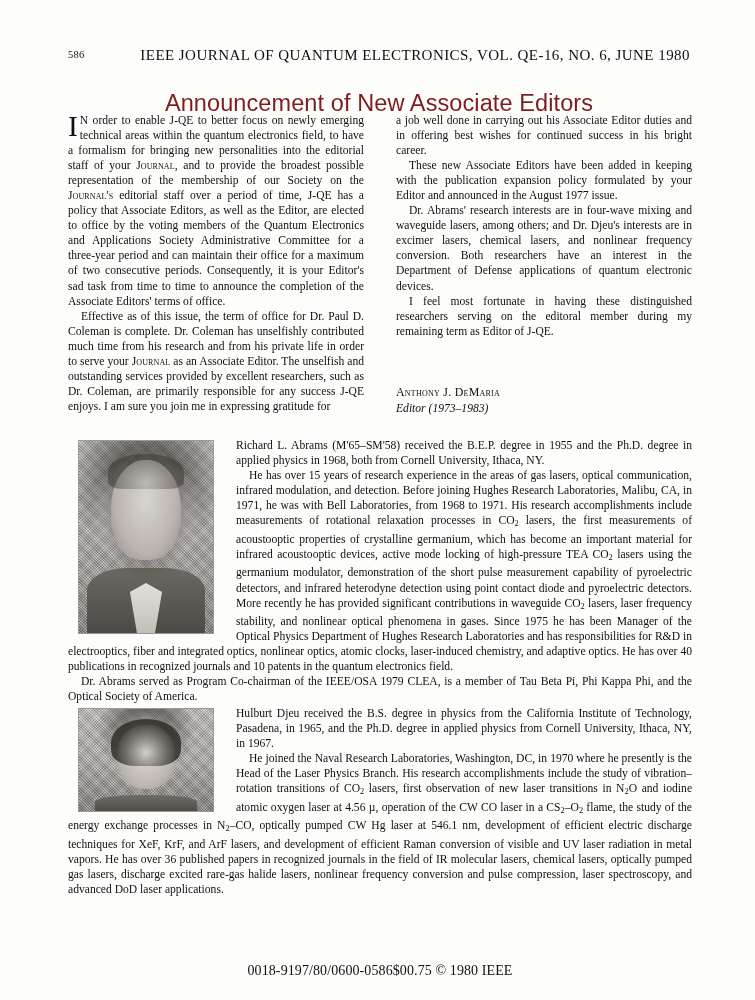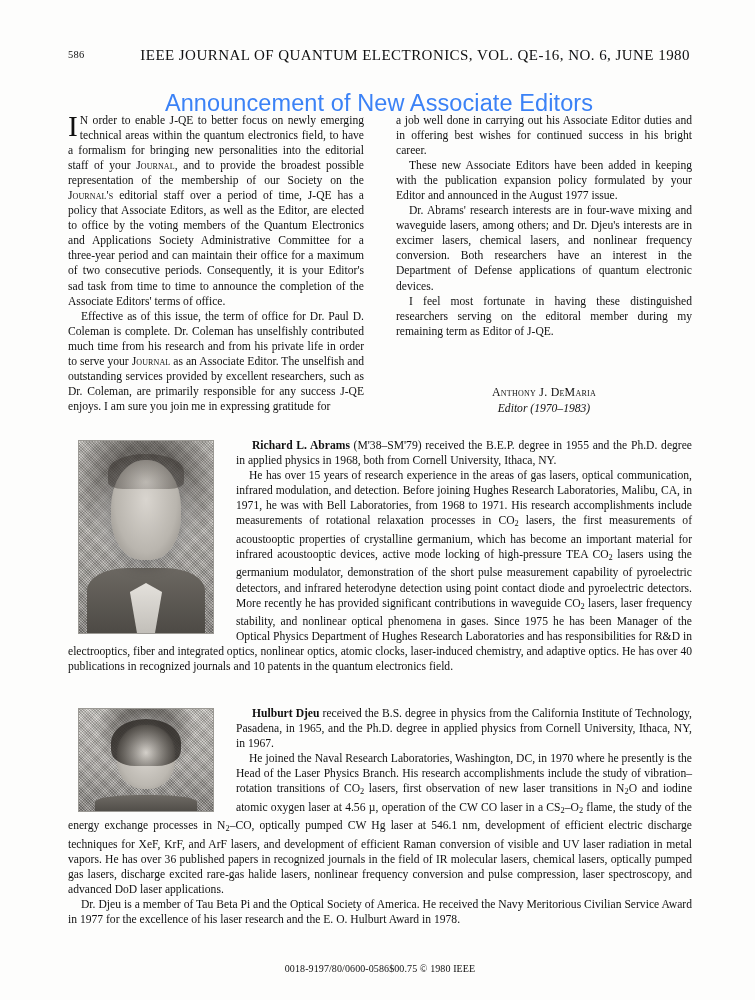--- a/index.html
+++ b/index.html
@@ -58,21 +58,21 @@
   .article-title {
     position: absolute;
     left: 68px;
     top: 74px;
     width: 622px;
     text-align: center;
     font-family: "Liberation Sans", "DejaVu Sans", sans-serif;
     font-size: 23.5px;
     font-weight: 400;
     letter-spacing: 0.1px;
-    color: #3b82f6;
+    color: #7f1d1d;
   }
 
   
   .editorial {
     position: absolute;
     left: 68px;
     top: 113px;
     width: 624px;
     height: 310px;
   }
@@ -110,21 +110,21 @@
   .sc {
     font-variant: small-caps;
     letter-spacing: 0.1px;
   }
 
   .signature {
     position: absolute;
     right: 0;
     top: 272px;
     width: 296px;
-    text-align: center;
+    text-align: left;
     font-size: 11.6px;
     line-height: 15.6px;
   }
   .sig-name {
     font-variant: small-caps;
     letter-spacing: 0.25px;
     font-size: 11.9px;
   }
   .sig-role {
     font-style: italic;
@@ -216,40 +216,40 @@
     font-size: 11.6px;
     line-height: 15.1px;
     text-align: justify;
     hyphens: none;
   }
   .bio-body p {
     margin: 0;
     text-indent: 13px;
   }
   .bio-body p.first { text-indent: 0; }
-  .bio-name { font-weight: 700; margin-left: 16px; }
+  .bio-name { font-weight: 400; }
 
   .bio-tail {
     clear: both;
     font-size: 11.6px;
     line-height: 15.1px;
     text-align: justify;
     hyphens: none;
   }
   .bio-tail p { margin: 0; text-indent: 0; }
   .bio-tail p.indent { text-indent: 13px; }
 
   
   .footer-code {
     position: absolute;
     left: 68px;
     top: 963px;
     width: 624px;
     text-align: center;
-    font-size: 10px;
+    font-size: 14px;
     letter-spacing: 0.1px;
   }
 
   sub { font-size: 0.72em; vertical-align: -0.28em; }
 </style>
 </head>
 <body>
 
 <div class="page">
 
@@ -271,49 +271,49 @@
 
     <div class="col col-right">
       <p class="no-indent">a job well done in carrying out his Associate Editor duties and in offering best wishes for continued success in his bright career.</p>
       <p>These new Associate Editors have been added in keeping with the publication expansion policy formulated by your Editor and announced in the August 1977 issue.</p>
       <p>Dr. Abrams' research interests are in four-wave mixing and waveguide lasers, among others; and Dr. Djeu's interests are in excimer lasers, chemical lasers, and nonlinear frequency conversion. Both researchers have an interest in the Department of Defense applications of quantum electronic devices.</p>
       <p>I feel most fortunate in having these distinguished researchers serving on the editoral member during my remaining term as Editor of J-QE.</p>
     </div>
 
     <div class="signature">
       <div class="sig-name">Anthony J. DeMaria</div>
-      <div class="sig-role">Editor (1970–1983)</div>
+      <div class="sig-role">Editor (1973–1983)</div>
     </div>
   </div>
 
   <div class="bio bio-abrams">
     <div class="portrait portrait-abrams">
       <div class="halftone"></div>
       <div class="torso"></div>
       <div class="face"></div>
       <div class="hairline"></div>
       <div class="collar"></div>
     </div>
     <div class="bio-body">
-      <p class="first"><span class="bio-name">Richard L. Abrams</span> <span>(M'38–SM'79)</span><span> received the B.E.P. degree in 1955 and the Ph.D. degree in applied physics in 1968, both from Cornell University, Ithaca, NY.</span></p>
+      <p class="first"><span class="bio-name">Richard L. Abrams</span> <span>(M'65–SM'58)</span><span> received the B.E.P. degree in 1955 and the Ph.D. degree in applied physics in 1968, both from Cornell University, Ithaca, NY.</span></p>
       <p><span>He has over 15 years of research experience in the areas of gas lasers, optical communication, infrared modulation, and detection. Before joining Hughes Research Laboratories, Malibu, CA, in 1971, he was with Bell Laboratories, from 1968 to 1971. His research accomplishments include measurements of rotational relaxation processes in CO</span><sub>2</sub><span> lasers, the first measurements of acoustooptic properties of crystalline germanium, which has become an important material for infrared acoustooptic devices, active mode locking of high-pressure TEA CO</span><sub>2</sub><span> lasers using the germanium modulator, demonstration of the short pulse measurement capability of pyroelectric detectors, and infrared heterodyne detection using point contact diode and pyroelectric detectors. More recently he has provided significant contributions in waveguide CO</span><sub>2</sub><span> lasers, laser frequency stability, and nonlinear optical phenomena in gases. Since 1975 he has been Manager of the Optical Physics Department of Hughes Research Laboratories and has responsibilities for R&amp;D in electrooptics, fiber and integrated optics, nonlinear optics, atomic clocks, laser-induced chemistry, and adaptive optics. He has over 40 publications in recognized journals and 10 patents in the quantum electronics field.</span></p>
+    </div>
+    <div class="bio-tail">
+      <p class="indent">Dr. Abrams served as Program Co-chairman of the IEEE/OSA 1979 CLEA, is a member of Tau Beta Pi, Phi Kappa Phi, and the Optical Society of America.</p>
     </div>
   </div>
 
   <div class="bio bio-djeu">
     <div class="portrait portrait-djeu">
       <div class="halftone"></div>
       <div class="torso"></div>
       <div class="face"></div>
       <div class="hair"></div>
     </div>
     <div class="bio-body">
       <p class="first"><span class="bio-name">Hulburt Djeu</span><span> received the B.S. degree in physics from the California Institute of Technology, Pasadena, in 1965, and the Ph.D. degree in applied physics from Cornell University, Ithaca, NY, in 1967.</span></p>
       <p><span>He joined the Naval Research Laboratories, Washington, DC, in 1970 where he presently is the Head of the Laser Physics Branch. His research accomplishments include the study of vibration–rotation transitions of CO</span><sub>2</sub><span> lasers, first observation of new laser transitions in N</span><sub>2</sub><span>O and iodine atomic oxygen laser at 4.56 µ, operation of the CW CO laser in a CS</span><sub>2</sub><span>–O</span><sub>2</sub><span> flame, the study of the energy exchange processes in N</span><sub>2</sub><span>–CO, optically pumped CW Hg laser at 546.1 nm, development of efficient electric discharge techniques for XeF, KrF, and ArF lasers, and development of efficient Raman conversion of visible and UV laser radiation in metal vapors. He has over 36 published papers in recognized journals in the field of IR molecular lasers, chemical lasers, optically pumped gas lasers, discharge excited rare-gas halide lasers, nonlinear frequency conversion and pulse compression, laser spectroscopy, and advanced DoD laser applications.</span></p>
     </div>
-    <div class="bio-tail">
-      <p class="indent">Dr. Djeu is a member of Tau Beta Pi and the Optical Society of America. He received the Navy Meritorious Civilian Service Award in 1977 for the excellence of his laser research and the E. O. Hulburt Award in 1978.</p>
-    </div>
   </div>
 
   <div class="footer-code">0018-9197/80/0600-0586$00.75 © 1980 IEEE</div>
 
 </div>
 
 </body></html>

